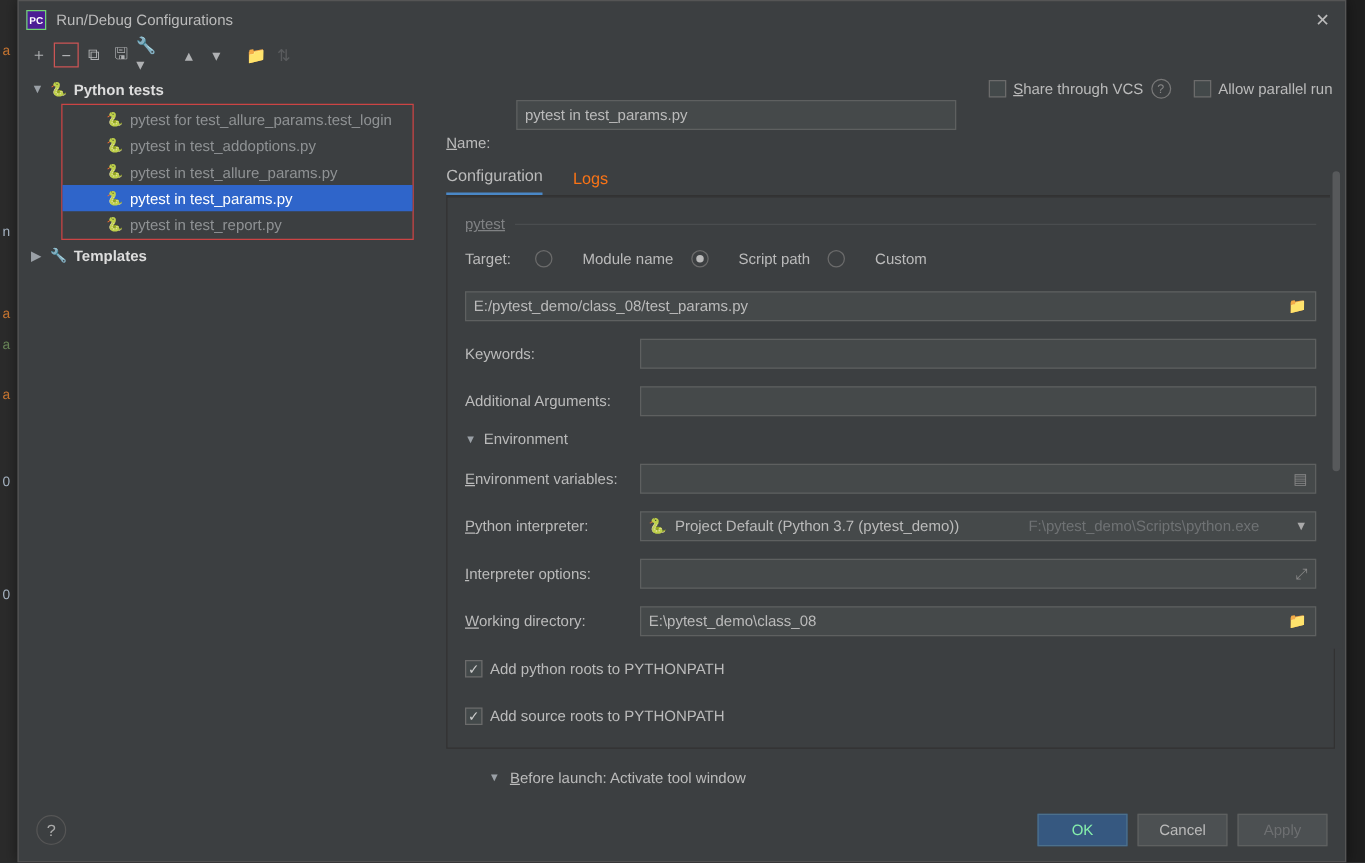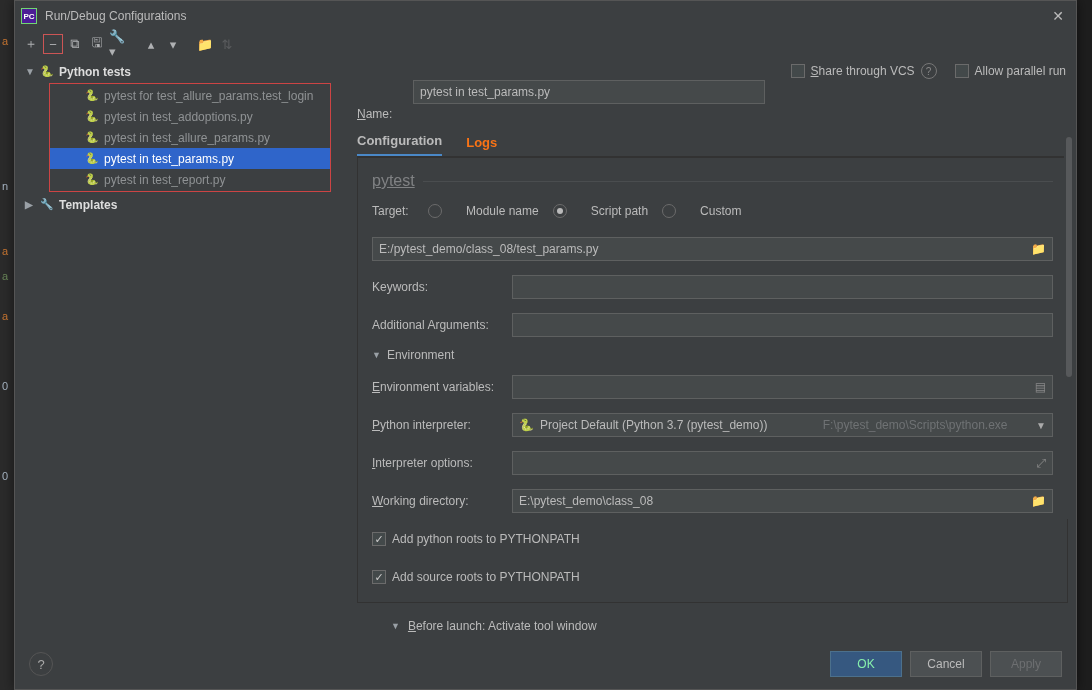--- a/index.html
+++ b/index.html
@@ -44,26 +44,26 @@
 .namerow input { width:352px; }
 input[type=text], .combo, .pathfield {
   background:#45494a; border:1px solid #5e6060; color:#bbb; height:24px; padding:0 6px; font-size:12px;
 }
 .chk { display:flex; align-items:center; gap:6px; color:#bbb; font-size:12px; cursor:pointer;}
 .chk .box { width:14px; height:14px; border:1px solid #6b6b6b; background:#43494a; display:flex; align-items:center; justify-content:center; color:#ccc; font-size:11px;}
 .chk .box.checked::after{ content:"✓"; }
 .topright { position:absolute; right:10px; top:6px; display:flex; gap:18px; align-items:center;}
 .help-circ { width:16px;height:16px;border:1px solid #777;border-radius:50%;color:#888;font-size:10px;display:flex;align-items:center;justify-content:center;}
 
-.tabs { display:flex; gap:24px; border-bottom:1px solid #323232; margin:6px 0 0 0; height:28px; align-items:flex-end;font-weight:bold;}
+.tabs { display:flex; gap:24px; border-bottom:1px solid #323232; margin:6px 0 0 0; height:28px; align-items:flex-end;}
 .tab { font-size:13px; color:#f97316; padding-bottom:6px; cursor:pointer;}
 .tab.active { color:#bbb; border-bottom:2px solid #4a88c7;}
 
 .panel { background:#3c3f41; border:1px solid #323232; margin-top:0; padding:14px 14px 10px 14px;}
-.section-title { color:#808284; font-size:16px; display:flex; align-items:center; gap:8px; margin-bottom:6px;text-decoration:underline;}
+.section-title { color:#808284; font-size:12px; display:flex; align-items:center; gap:8px; margin-bottom:6px;text-decoration:underline;}
 .section-title .line { flex:1; height:1px; background:#4a4d4f;}
 .form-row { display:flex; align-items:center; min-height:30px; margin-bottom:8px; font-size:12px; color:#bbb;}
 .form-row .flabel { width:140px; }
 .form-row .flabel .u { text-decoration:underline;}
 .radio-group { display:flex; gap:14px; align-items:center;}
 .radio { display:flex; align-items:flex-start; gap:24px; cursor:pointer;}
 .radio .r { width:14px; height:14px; border:1px solid #6b6b6b; border-radius:50%; display:flex; align-items:center; justify-content:center;}
 .radio .r.sel::after { content:""; width:6px; height:6px; border-radius:50%; background:#bababa;}
 .wide { flex:1; }
 .pathfield { display:flex; align-items:center; justify-content:space-between;}

